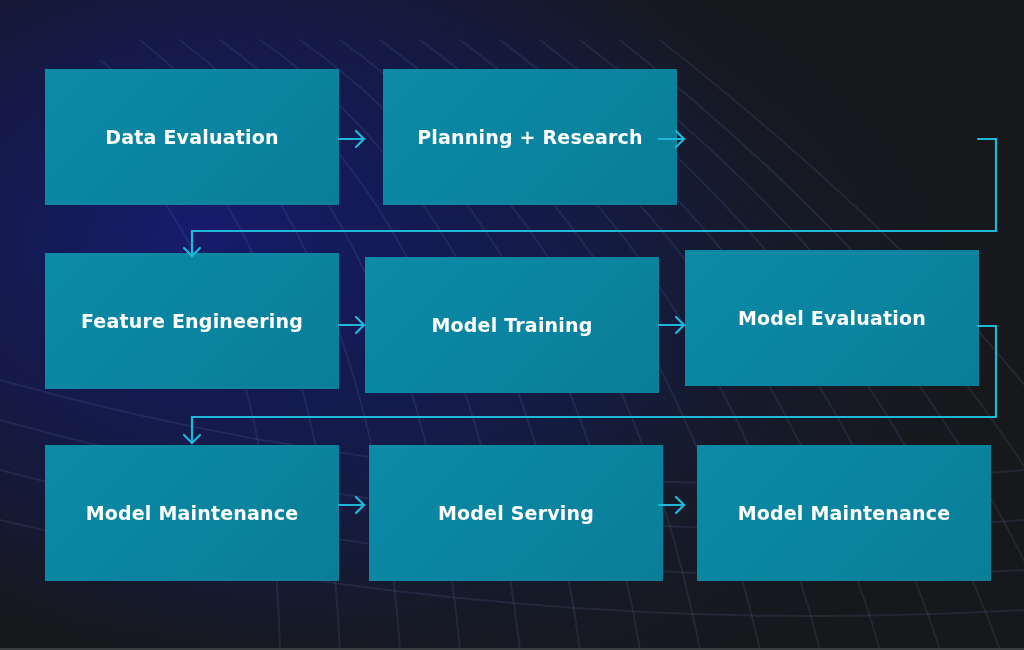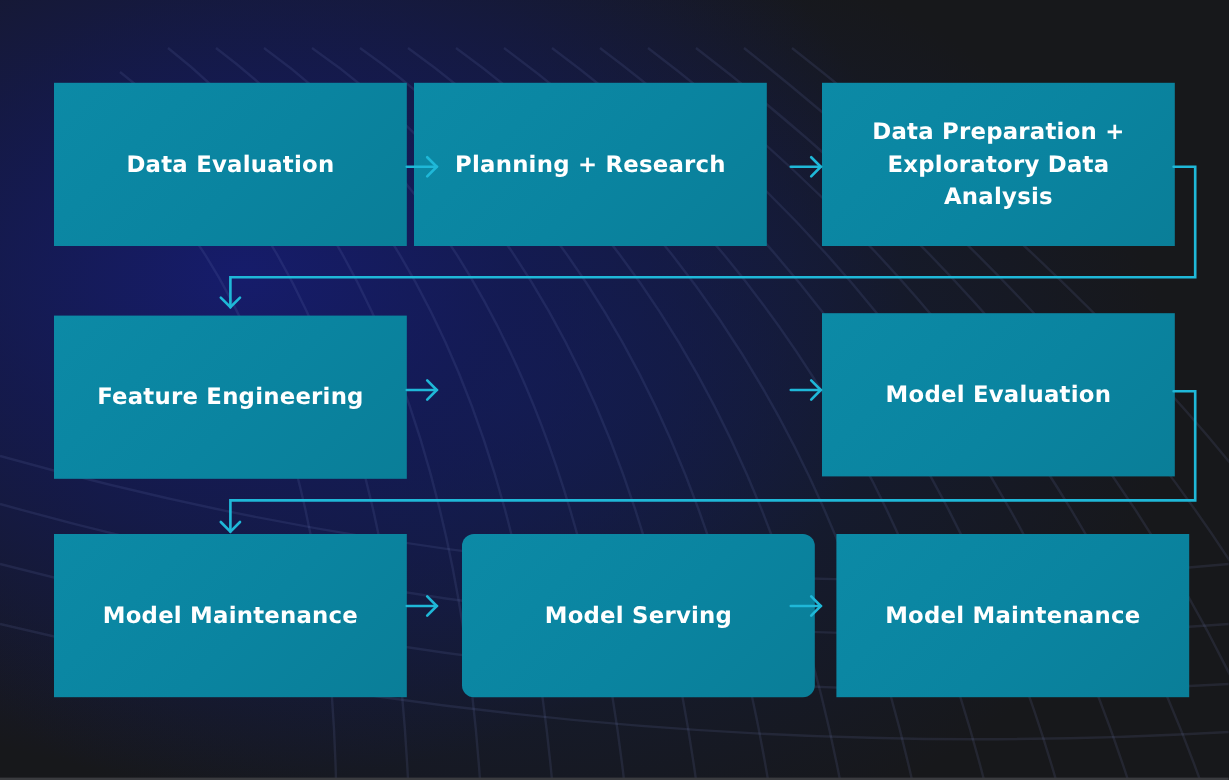--- a/index.html
+++ b/index.html
@@ -55,38 +55,38 @@
       <path d="M0 380 Q 500 520 1024 470"></path>
       <path d="M0 420 Q 500 560 1024 520"></path>
       <path d="M0 470 Q 500 600 1024 570"></path>
       <path d="M0 520 Q 500 640 1024 610"></path>
     </g>
   </svg>
 
   <div class="step" style="left:45px; top:69px;">
     <span class="step-label">Data Evaluation</span>
   </div>
-  <div class="step" style="left:345px; top:69px;">
+  <div class="step" style="left:383px; top:69px;">
     <span class="step-label">Planning + Research</span>
   </div>
-  <div class="step" style="left:685px; top:69px; padding:0 40px;">
-    <span class="step-label">Data Preparation + Exploratory Data Analysis</span>
-  </div>
 
-  <div class="step" style="left:45px; top:263px;justify-content:center;">
+  <div class="step" style="left:45px; top:253px;justify-content:center;">
     <span class="step-label">Feature Engineering</span>
   </div>
-  <div class="step" style="left:685px; top:261px;">
+  <div class="step" style="left:365px; top:257px;">
+    <span class="step-label">Model Training</span>
+  </div>
+  <div class="step" style="left:685px; top:250px;">
     <span class="step-label">Model Evaluation</span>
   </div>
 
   <div class="step" style="left:45px; top:445px;">
     <span class="step-label">Model Maintenance</span>
   </div>
-  <div class="step" style="left:385px; top:445px;border-radius:10px;">
+  <div class="step" style="left:369px; top:445px;">
     <span class="step-label">Model Serving</span>
   </div>
   <div class="step" style="left:685px; top:445px;margin-left:12px;">
     <span class="step-label">Model Maintenance</span>
   </div>
 
   <svg class="connectors" viewBox="0 0 1024 650" xmlns="http://www.w3.org/2000/svg">
     <g fill="none" stroke="#1fb8d8" stroke-width="2.2" stroke-linecap="round" stroke-linejoin="miter">
 
       <g>

